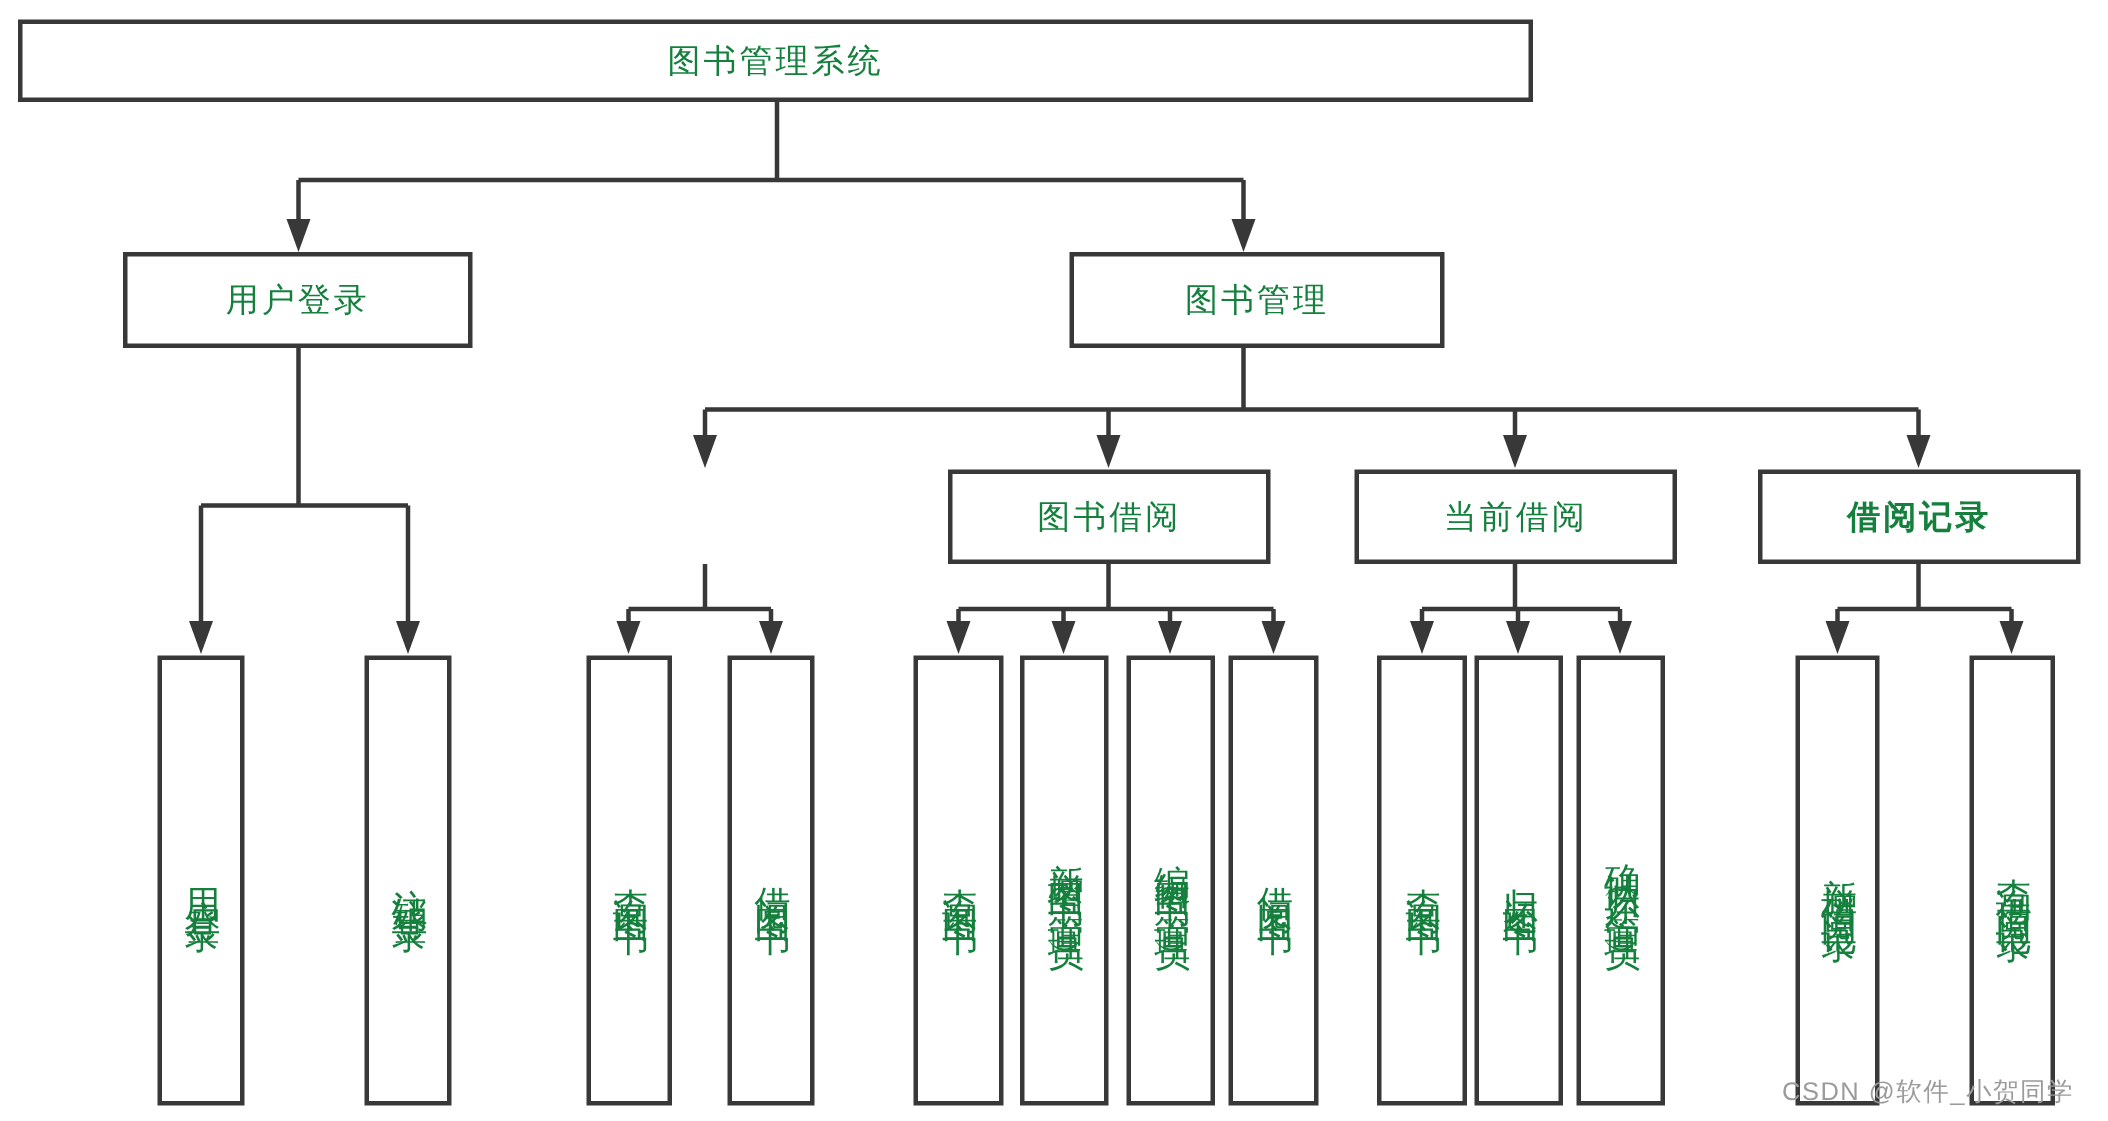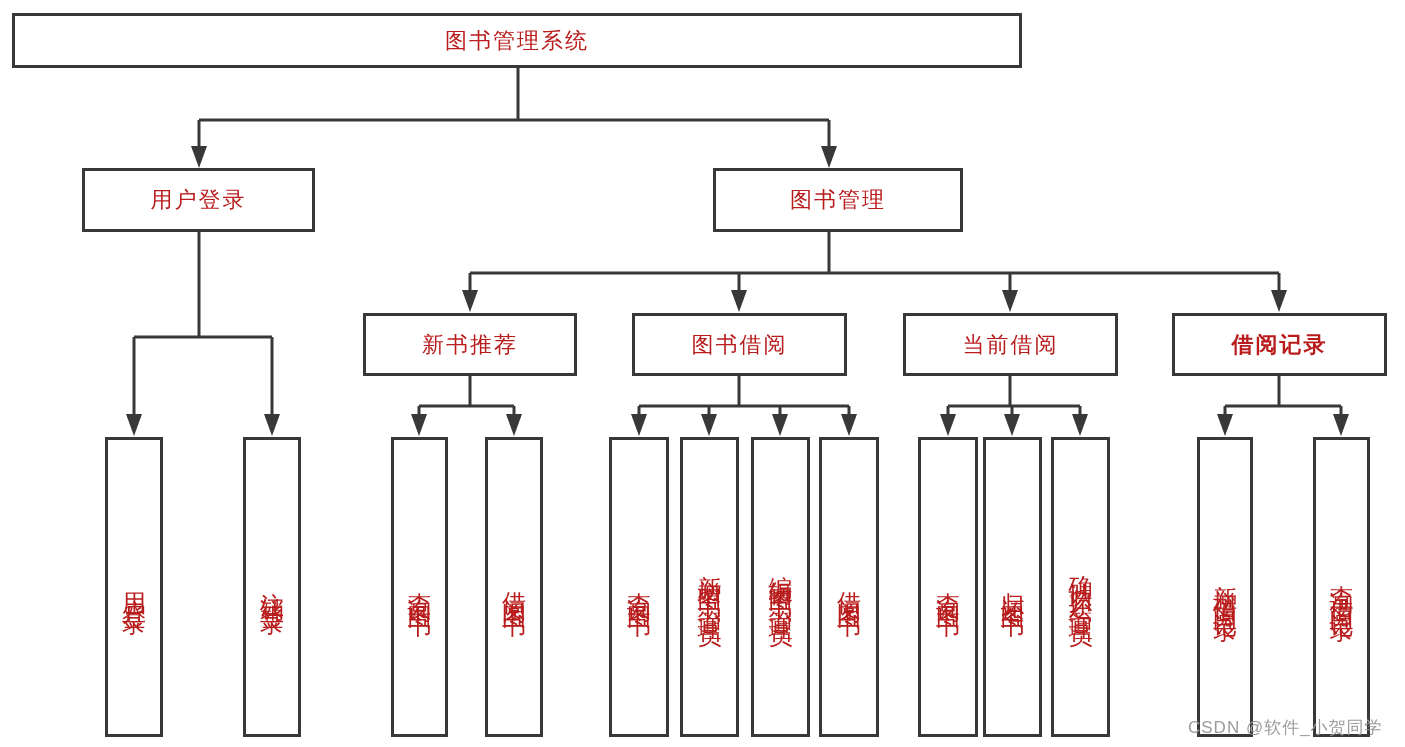--- a/index.html
+++ b/index.html
@@ -6,21 +6,21 @@
   .canvas {
     position:relative; width:1405px; height:747px;
     background:#ffffff; overflow:hidden;
     font-family:"Liberation Sans", sans-serif;
   }
   .wires { position:absolute; left:0; top:0; z-index:0; }
   .node {
     position:absolute; box-sizing:border-box; z-index:1;
     border:3px solid #383838; background:#ffffff;
     display:flex; align-items:center; justify-content:center;
-    color:#b91c1c;
+    color:#15803d;
   }
   .hbox { font-size:22px; letter-spacing:2px; white-space:nowrap; }
   .vbox {
     top:437px; height:300px;
     writing-mode:vertical-rl; text-orientation:mixed;
     font-size:24px; letter-spacing:7px; line-height:1;
   }
   .watermark {
     position:absolute; left:1188px; top:716px; z-index:5;
     font-size:17px; letter-spacing:1px; color:#9b9b9b; white-space:nowrap;
@@ -109,21 +109,20 @@
       <polygon points="1217,414 1233,414 1225,436"></polygon>
       <polygon points="1333,414 1349,414 1341,436"></polygon>
     </g>
   </svg>
 
   <div class="node hbox b-root">图书管理系统</div>
 
   <div class="node hbox b-login">用户登录</div>
   <div class="node hbox b-mgmt">图书管理</div>
 
-  <div class="node hbox b-new">新书推荐</div>
   <div class="node hbox b-current">当前借阅</div>
   <div class="node hbox b-borrow">图书借阅</div>
   <div class="node hbox b-record">借阅记录</div>
 
   <div class="node vbox l1">用户登录</div>
   <div class="node vbox l2">注销登录</div>
 
   <div class="node vbox l3">查询图书</div>
   <div class="node vbox l4">借阅图书</div>
 

